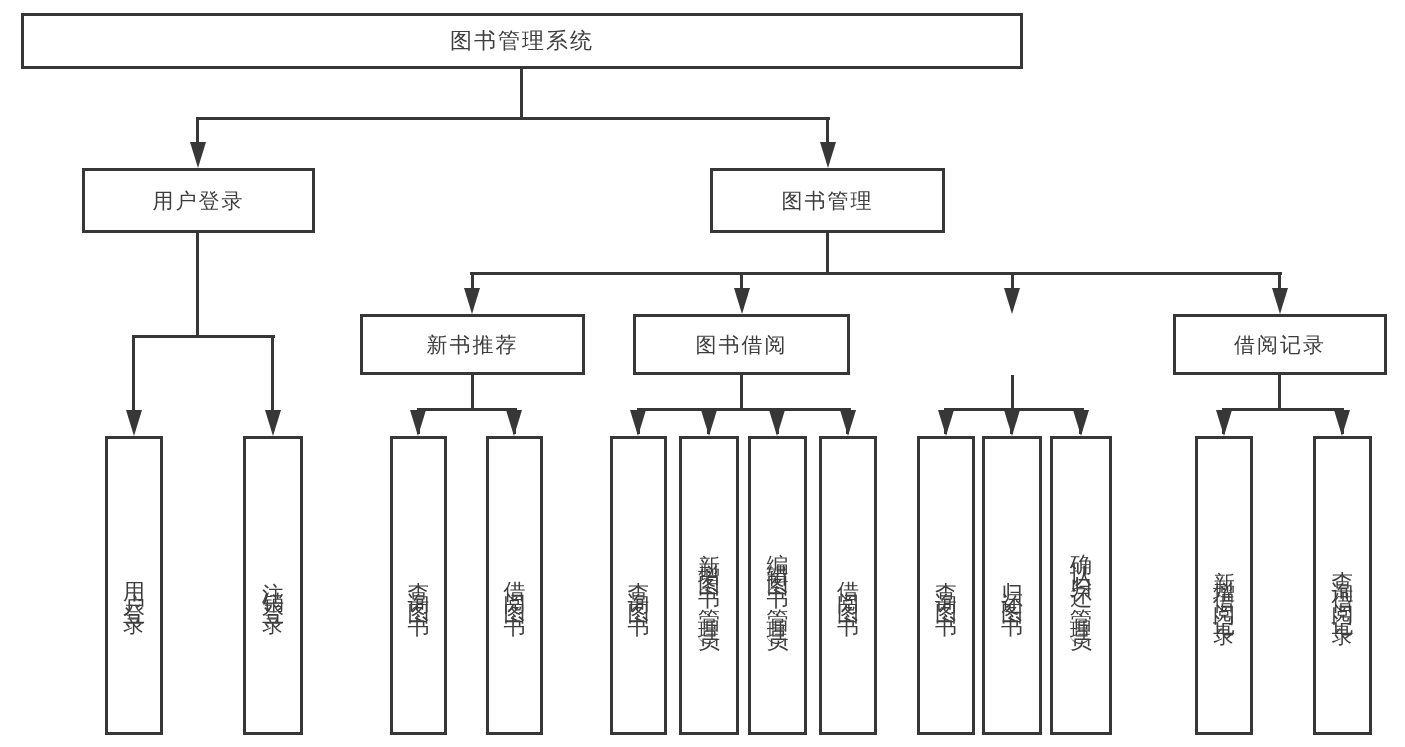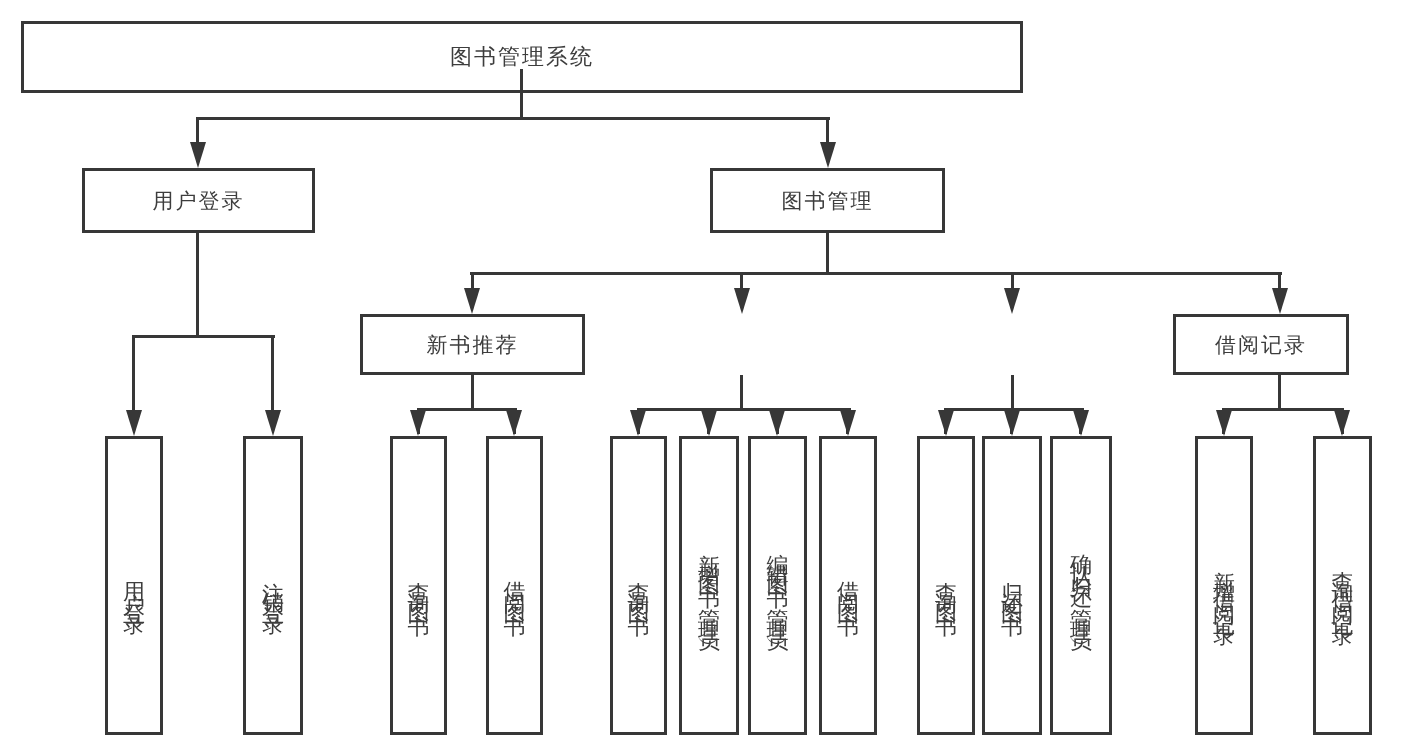--- a/index.html
+++ b/index.html
@@ -33,31 +33,32 @@
     position:absolute;right:12px;bottom:3px;
     font-size:23px;color:var(--watermark);letter-spacing:1px;
     text-shadow:1px 1px 0 rgba(255,255,255,.8);
   }
 </style>
 </head>
 <body>
 
 <div id="canvas">
 
-  <div class="box root-box" style="left:21px;top:21px;width:1002px;height:72px">图书管理系统</div>
+  <div class="box root-box" style="left:21px;top:13px;width:1002px;height:56px">图书管理系统</div>
 
   <div class="box" style="left:82px;top:168px;width:233px;height:65px">用户登录</div>
 
   <div class="box" style="left:710px;top:168px;width:235px;height:65px">图书管理</div>
 
   <div class="box" style="left:360px;top:314px;width:225px;height:61px">新书推荐</div>
 
+  <div class="box" style="left:633px;top:314px;width:217px;height:61px">图书借阅</div>
 
 
-  <div class="box" style="left:1173px;top:314px;width:176px;height:61px">借阅记录</div>
+  <div class="box" style="left:1173px;top:314px;width:214px;height:61px">借阅记录</div>
 
   <div class="box leaf" style="left:105px;top:436px;width:58px;height:299px">用户登录</div>
 
   <div class="box leaf" style="left:243px;top:436px;width:60px;height:299px">注销登录</div>
 
   <div class="box leaf" style="left:390px;top:436px;width:57px;height:299px">查询图书</div>
 
   <div class="box leaf" style="left:486px;top:436px;width:57px;height:299px">借阅图书</div>
 
   <div class="box leaf" style="left:610px;top:436px;width:57px;height:299px">查询图书</div>

